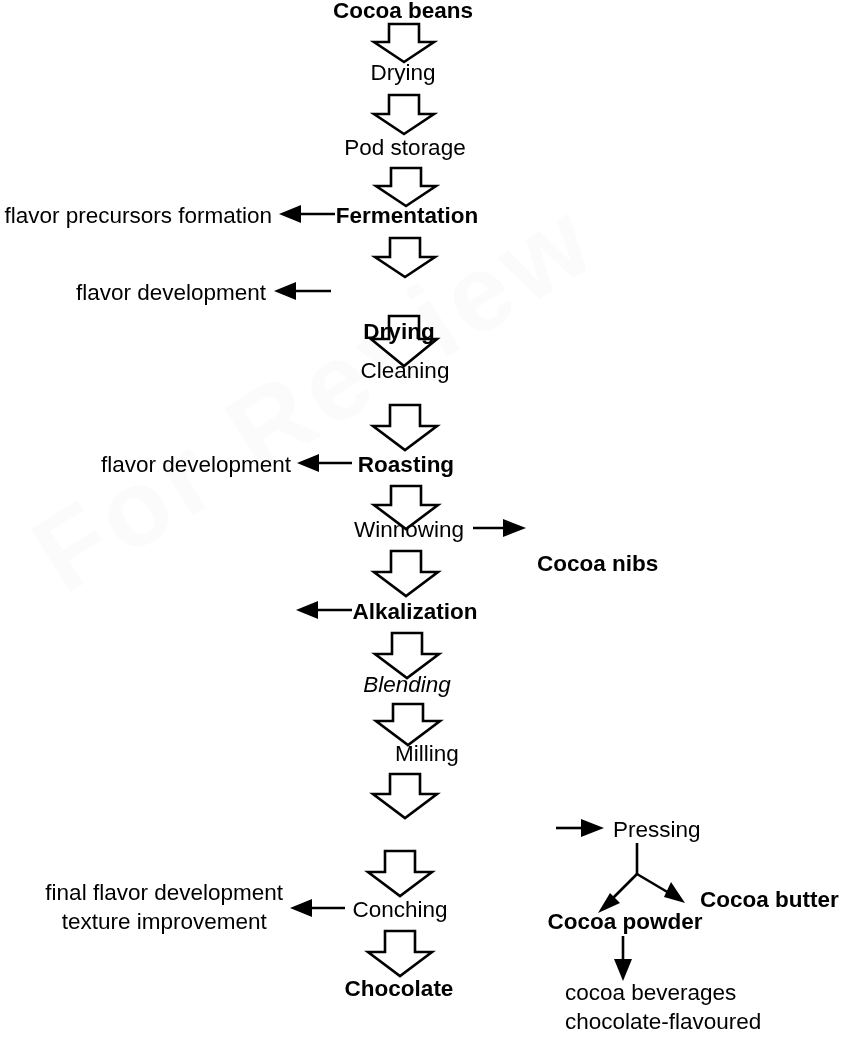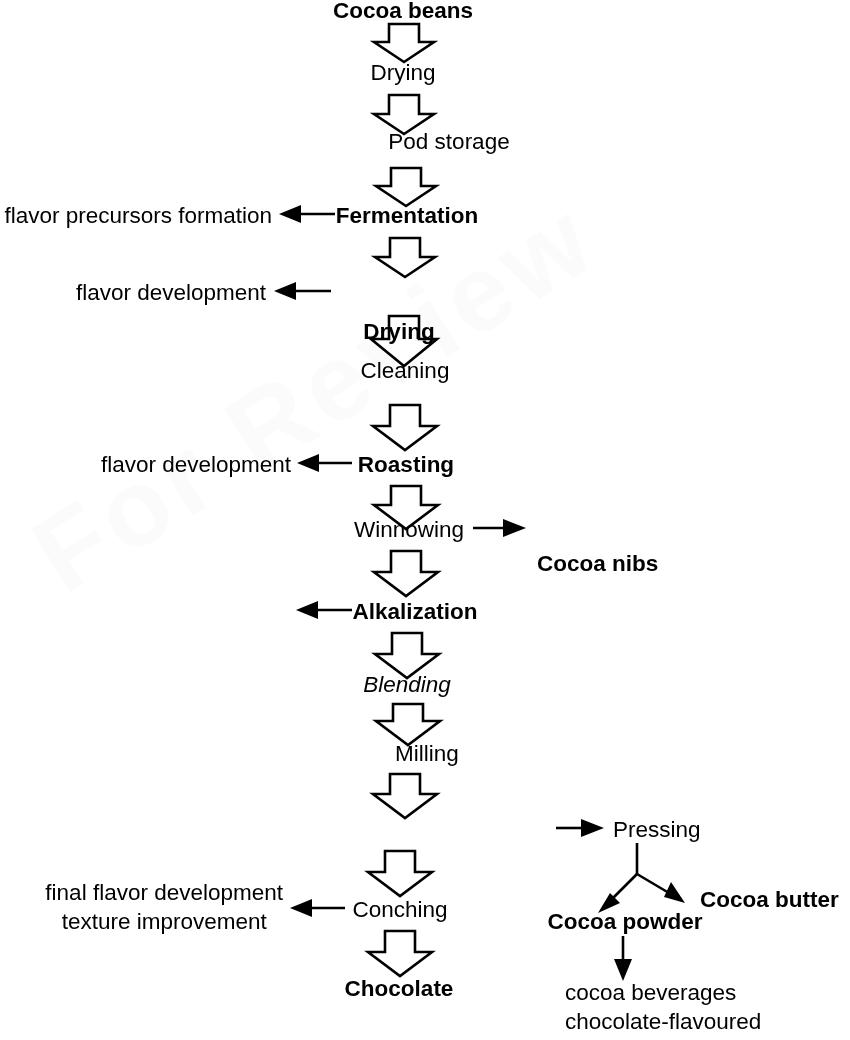--- a/index.html
+++ b/index.html
@@ -166,21 +166,21 @@
 
     <g>
       <line class="thinshaft" x1="623" y1="936" x2="623" y2="966"></line>
       <polygon class="thinhead" points="623,981 614,959 632,959"></polygon>
     </g>
 
   </svg>
 
   <div class="node bold ctr" style="left:403px; top:-2px;">Cocoa beans</div>
   <div class="node ctr" style="left:403px; top:60px;">Drying</div>
-  <div class="node ctr" style="left:405px; top:129px;margin-left:44px;">Pod storage</div>
+  <div class="node ctr" style="left:405px; top:135px;">Pod storage</div>
   <div class="node bold ctr" style="left:407px; top:203px;">Fermentation</div>
   <div class="node bold ctr" style="left:399px; top:280px;margin-top:39px;">Drying</div>
   <div class="node ctr" style="left:405px; top:358px;">Cleaning</div>
   <div class="node bold ctr" style="left:406px; top:452px;">Roasting</div>
   <div class="node ctr" style="left:409px; top:517px;">Winnowing</div>
   <div class="node bold ctr" style="left:415px; top:599px;">Alkalization</div>
   <div class="node ctr" style="left:407px; top:672px;font-style:italic;">Blending</div>
   <div class="node ctr" style="left:427px; top:741px;">Milling</div>
   <div class="node ctr" style="left:400px; top:897px;">Conching</div>
   <div class="node bold ctr" style="left:399px; top:976px;">Chocolate</div>

